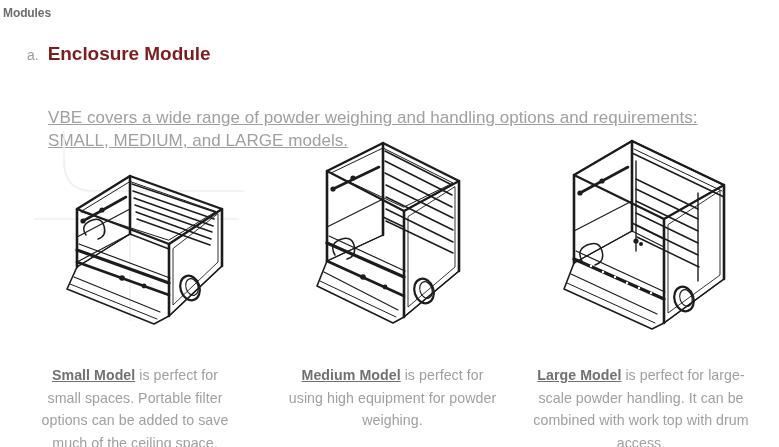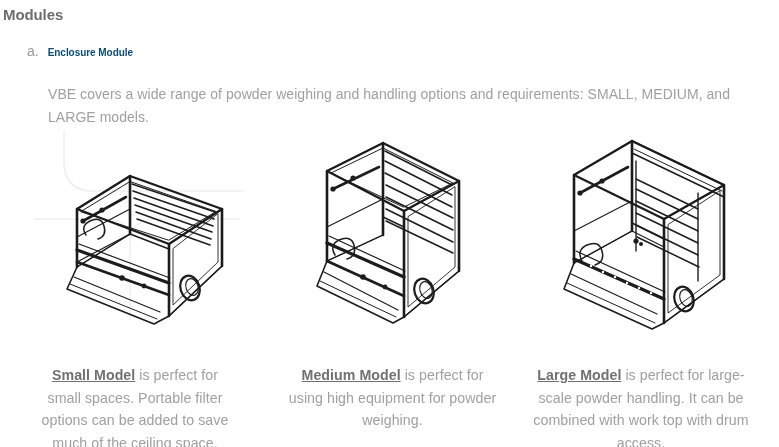--- a/index.html
+++ b/index.html
@@ -20,57 +20,58 @@
     width: 779px;
     height: 447px;
     background: #ffffff;
   }
 
   
   .section-heading {
     position: absolute;
     left: 3px;
     top: 6px;
-    font-size: 15px;
+    font-size: 12px;
     font-weight: bold;
     color: #6d6d6d;
     letter-spacing: -0.1px;
   }
 
   
   .list-row {
     position: absolute;
     left: 27px;
     top: 43px;
     display: flex;
     align-items: baseline;
     gap: 9px;
   }
   .list-marker {
     font-size: 14px;
     color: #9b9b9b;
     font-weight: normal;
   }
   .list-title {
-    font-size: 10px;
+    font-size: 19px;
     font-weight: bold;
-    color: #0c4a6e;
+    color: #7f1d1d;
     letter-spacing: -0.05px;
   }
 
   
   .intro {
     position: absolute;
     left: 48px;
-    top: 69px;
+    top: 89px;
     width: 712px;
-    font-size: 14px;
+    font-size: 17px;
     line-height: 23px;
     color: #a0a0a0;
     letter-spacing: 0.05px;
+    text-decoration: underline;
   }
 
   
   .figures {
     position: absolute;
     left: 0;
     top: 131px;
     width: 779px;
     display: flex;
     align-items: flex-start;

